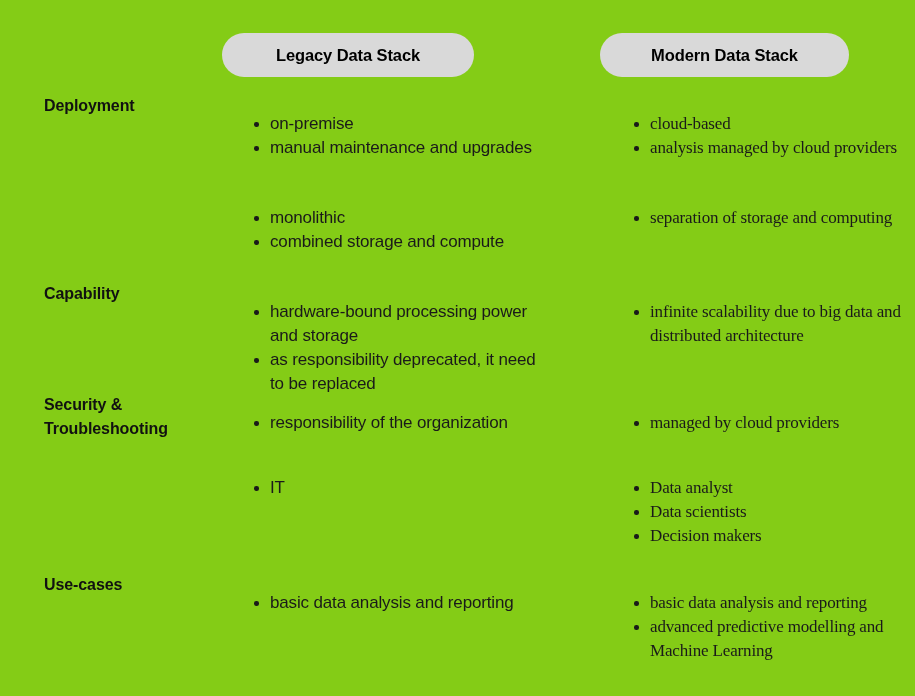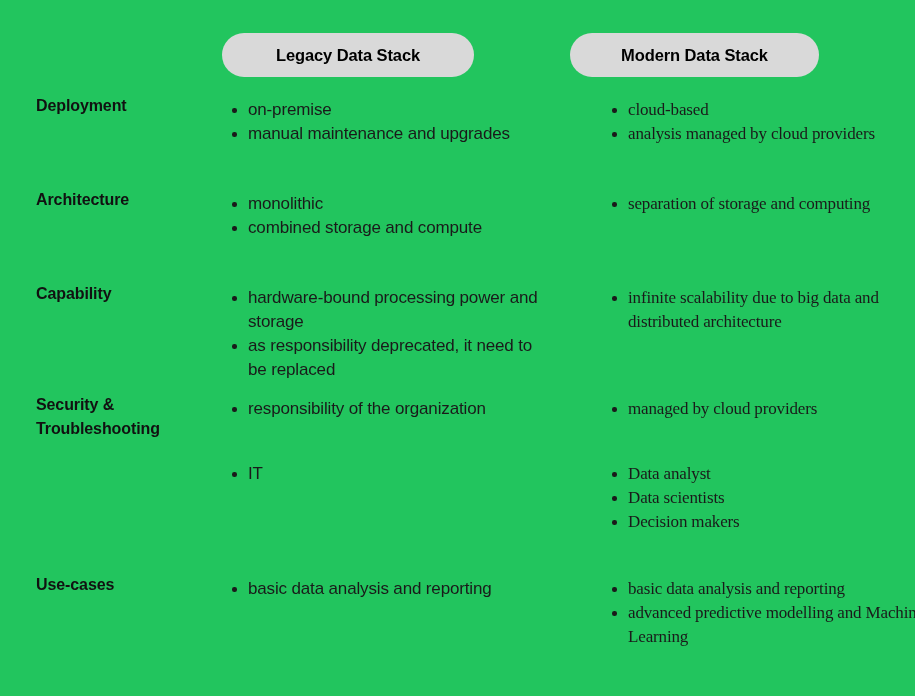--- a/index.html
+++ b/index.html
@@ -14,21 +14,21 @@
     overflow: hidden;
     font-family: "Liberation Sans", sans-serif;
     color: #111111;
     -webkit-font-smoothing: antialiased;
   }
 
   .board {
     position: relative;
     width: 915px;
     height: 696px;
-    background: #22c55e;
+    background: #84cc16;
   }
 
   
   .pill-row {
     position: absolute;
     top: 33px;
     left: 0;
     width: 915px;
     height: 44px;
   }
@@ -44,28 +44,29 @@
     box-sizing: border-box;
   }
   .pill-label {
     font-size: 16.5px;
     font-weight: bold;
     letter-spacing: -0.1px;
     color: #000000;
     white-space: nowrap;
   }
   .pill-legacy { left: 222px; width: 252px; }
-  .pill-modern { left: 570px; width: 249px; }
+  .pill-modern { left: 600px; width: 249px; }
 
   
   .rows {
     position: absolute;
     top: 94px;
     left: 0;
     width: 787px;
+    padding-left: 8px;
   }
   .row {
     position: relative;
     width: 915px;
   }
   .cell {
     position: absolute;
     top: 0;
     box-sizing: border-box;
   }
@@ -82,21 +83,21 @@
     left: 222px;
     width: 330px;
   }
   .cell-modern {
     left: 602px;
     width: 340px;
     font-family: Liberation Serif, serif;
   }
 
   ul.bullets {
-    margin: 4px;
+    margin: 18px;
     padding: 0;
     list-style: none;
   }
   ul.bullets li {
     position: relative;
     padding-left: 22px;
     font-size: 17px;
     line-height: 24px;
     letter-spacing: -0.15px;
     color: #1a1a1a;
@@ -137,21 +138,20 @@
           </ul>
         </div>
         <div class="cell cell-modern">
           <ul class="bullets">
             <li>cloud-based</li>
             <li>analysis managed by cloud providers</li>
           </ul>
         </div>
       </div>
       <div class="row" style="height: 94px;">
-        <div class="cell cell-label">Architecture</div>
         <div class="cell cell-legacy">
           <ul class="bullets">
             <li>monolithic</li>
             <li>combined storage and compute</li>
           </ul>
         </div>
         <div class="cell cell-modern">
           <ul class="bullets">
             <li>separation of storage and computing</li>
           </ul>

